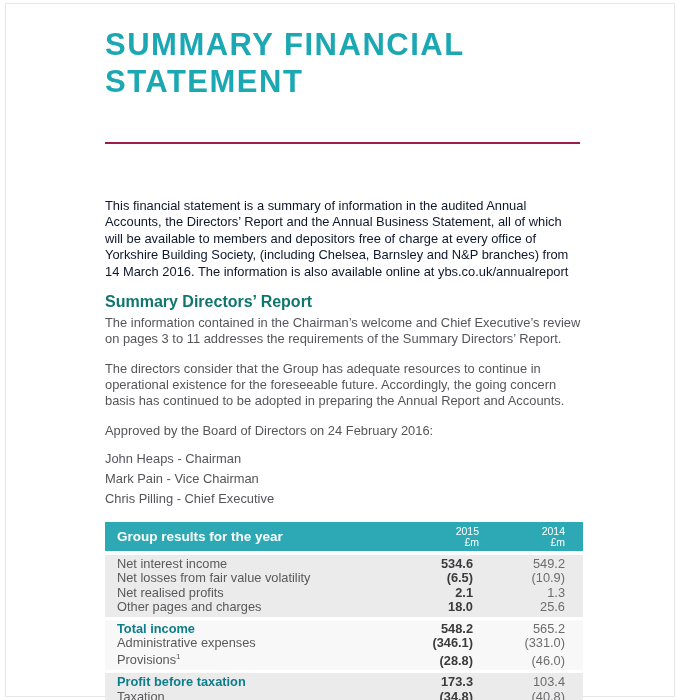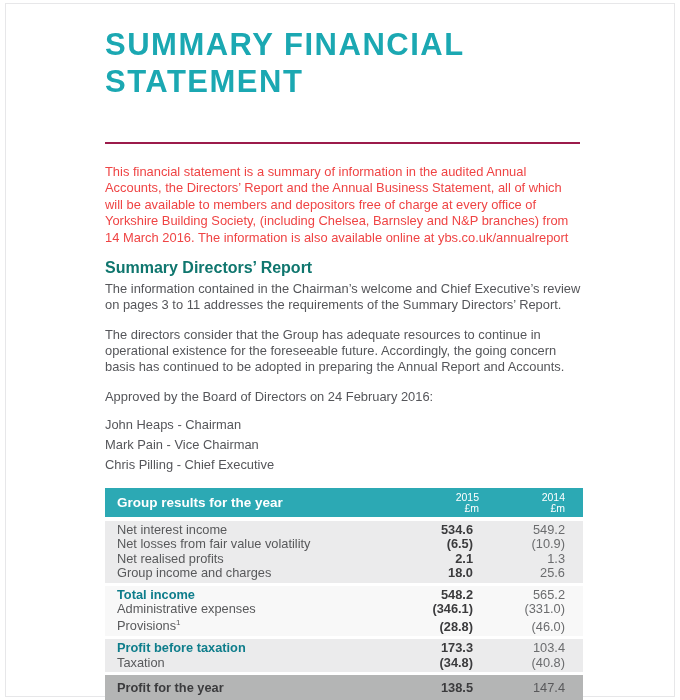--- a/index.html
+++ b/index.html
@@ -28,22 +28,22 @@
     letter-spacing:1.5px;
     line-height:37px;
   }
   .redline{
     margin-top:42px;
     height:0;
     border-top:2px solid var(--crimson,#9c1b4b);
     width:475px;
   }
   .intro{
-    margin-top:20px;
-    color:#ef4444;
+    margin-top:54px;
+    color:#0f172a;
     font-size:12.9px;
     line-height:16.4px;
   }
   .section-heading{
     margin-top:11px;
     color:#0f766e;
     font-size:16px;
     font-weight:bold;
   }
   .para{
@@ -159,21 +159,21 @@
             <span class="tlabel">Net losses from fair value volatility</span>
             <span class="tv v2015">(6.5)</span>
             <span class="tv v2014">(10.9)</span>
           </div>
           <div class="trow">
             <span class="tlabel">Net realised profits</span>
             <span class="tv v2015">2.1</span>
             <span class="tv v2014">1.3</span>
           </div>
           <div class="trow">
-            <span class="tlabel">Group income and charges</span>
+            <span class="tlabel">Other pages and charges</span>
             <span class="tv v2015">18.0</span>
             <span class="tv v2014">25.6</span>
           </div>
         </div>
         <div class="tblock white">
           <div class="trow teal">
             <span class="tlabel">Total income</span>
             <span class="tv v2015">548.2</span>
             <span class="tv v2014">565.2</span>
           </div>

